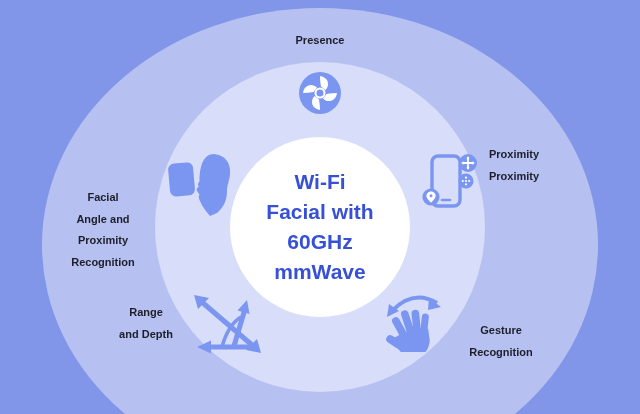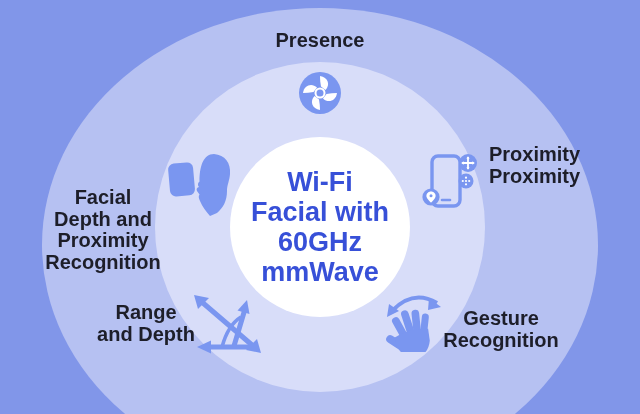--- a/index.html
+++ b/index.html
@@ -9,31 +9,31 @@
     background:#8196e9;
   }
   .ring{position:absolute;border-radius:50%;}
   .ring-outer{left:42px;top:8px;width:556px;height:474px;background:#b6c1f2;}
   .ring-middle{left:155px;top:62px;width:330px;height:330px;background:#d8ddf9;}
   .ring-center{
     left:230px;top:137px;width:180px;height:180px;background:#ffffff;
     display:flex;align-items:center;justify-content:center;text-align:center;
   }
   .center-text{
-    color:#3750d8;font-size:27px;font-weight:700;line-height:30px;
+    color:#3750d8;font-size:21px;font-weight:700;line-height:30px;
   }
   .label{
-    position:absolute;color:#1d1e29;font-size:20px;font-weight:700;
+    position:absolute;color:#1d1e29;font-size:11px;font-weight:700;
     line-height:21.5px;text-align:center;white-space:nowrap;
   }
   .label div{white-space:nowrap;}
   .lbl-presence{left:0;top:30px;width:640px;}
   .lbl-facial{left:23px;top:141px;width:160px;margin-top:46px;}
   .lbl-proximity{left:489px;top:144px;text-align:left;}
-  .lbl-gesture{left:421px;top:308px;width:160px;text-align:center;}
+  .lbl-gesture{left:421px;top:320px;width:160px;text-align:center;}
   .lbl-range{left:66px;top:302px;width:160px;}
   .icon{position:absolute;}
   .icon-fan{left:298px;top:71px;}
   .icon-face{left:166px;top:150px;}
   .icon-phone{left:418px;top:149px;}
   .icon-range{left:188px;top:288px;}
   .icon-hand{left:382px;top:286px;}
 </style>
 </head>
 <body>
@@ -61,21 +61,21 @@
       <path d="M22 5 C30 6 32.5 14 27.5 19 L23 15.5 C22.3 12 22 8.5 22 5 Z" transform="rotate(0 22 22)"></path>
       <path d="M22 5 C30 6 32.5 14 27.5 19 L23 15.5 C22.3 12 22 8.5 22 5 Z" transform="rotate(90 22 22)"></path>
       <path d="M22 5 C30 6 32.5 14 27.5 19 L23 15.5 C22.3 12 22 8.5 22 5 Z" transform="rotate(180 22 22)"></path>
       <path d="M22 5 C30 6 32.5 14 27.5 19 L23 15.5 C22.3 12 22 8.5 22 5 Z" transform="rotate(270 22 22)"></path>
     </g>
     <circle cx="22" cy="22" r="4.5" fill="none" stroke="#ffffff" stroke-width="2"></circle>
   </svg>
 
   <div class="label lbl-facial">
     <div>Facial</div>
-    <div>Depth and</div>
+    <div>Angle and</div>
     <div>Proximity</div>
     <div>Recognition</div>
   </div>
   <svg class="icon icon-face" width="68" height="68" viewBox="0 0 68 68">
     <rect x="3" y="13" width="25" height="33" rx="6" fill="#7a96f0" transform="rotate(-5 15 29)"></rect>
     <path fill="#7a96f0" d="M48 4
       C59 5 65 13 64 24
       C63.5 31 61 35 61 41
       C61 51 57 58 51 63
       L44 66

